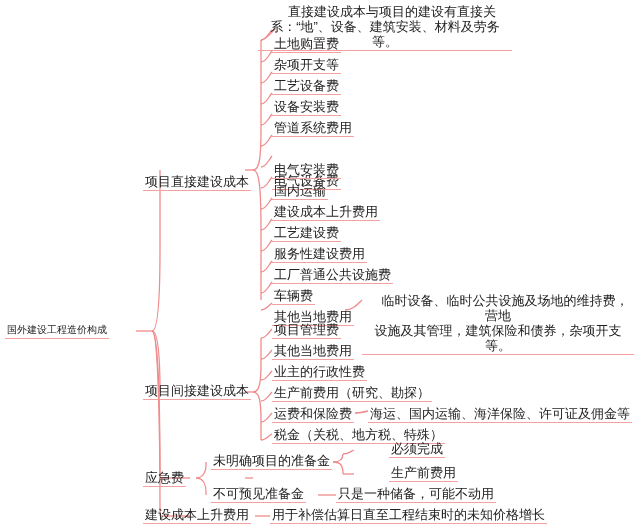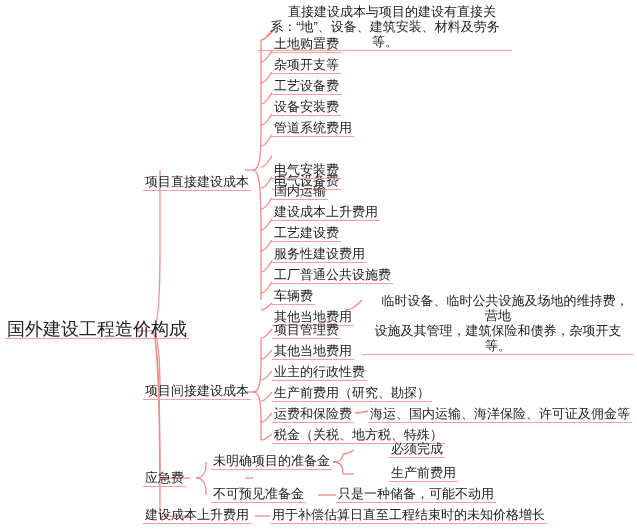--- a/index.html
+++ b/index.html
@@ -10,21 +10,21 @@
   }
   #map{position:absolute;left:0;top:0;width:637px;height:529px;}
   svg.links{position:absolute;left:0;top:0;width:637px;height:529px;pointer-events:none;}
   .node{
     position:absolute;white-space:nowrap;
     font-size:13px;line-height:15px;color:#222222;
     border-bottom:1px solid #f4a0a0;
     padding:0 2px 1px 2px;
     letter-spacing:0px;
   }
-  .node.root{font-size:18px;}
+  .node.root{font-size:10px;}
   .node.lv1{font-size:13px;}
   .node.lv2{font-size:13px;}
   .node.lv3{font-size:13px;margin-left:44px;}
   .note{
     position:absolute;white-space:nowrap;
     font-size:13px;line-height:15px;color:#222222;
     border-bottom:1px solid #f4a0a0;
     padding:0 2px 1px 2px;
     text-align:center;
   }

